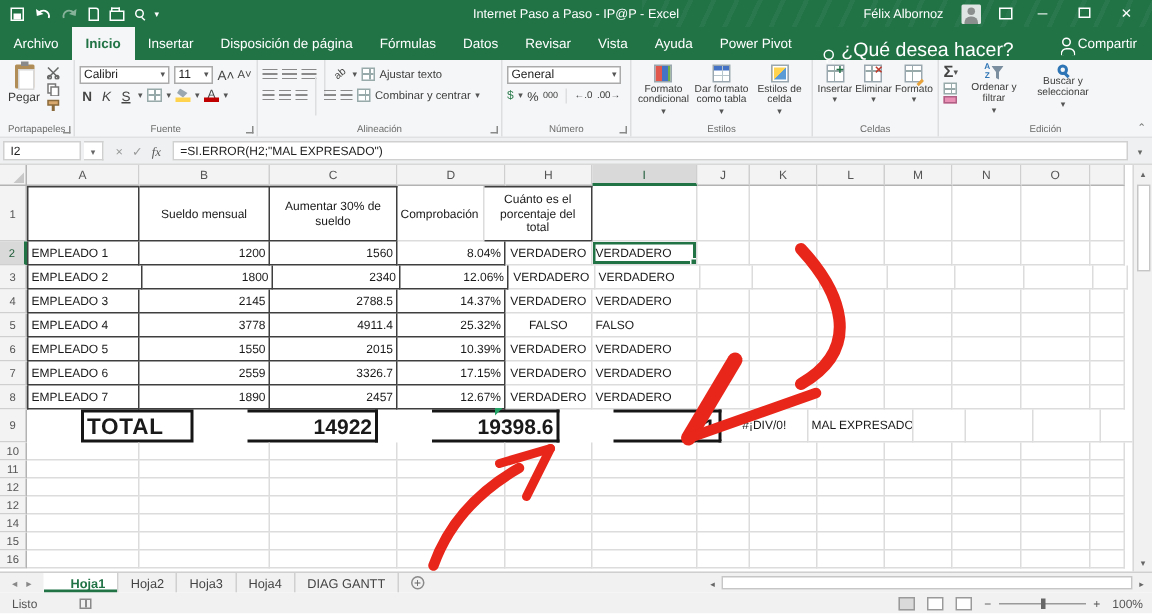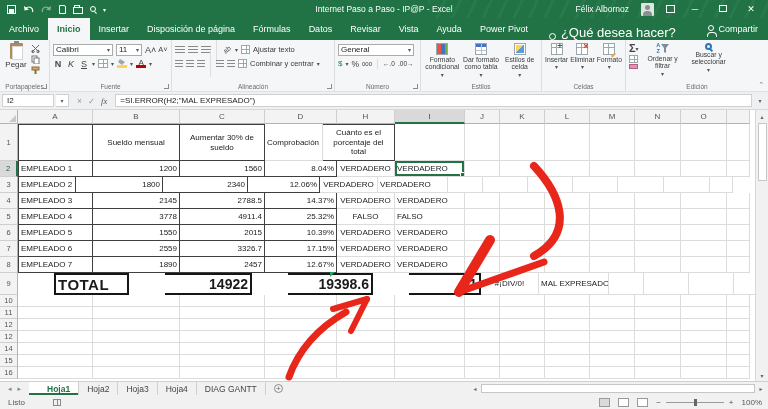--- a/index.html
+++ b/index.html
@@ -468,21 +468,21 @@
       <div class="cell lft" style="width: 35px;"></div>
       <div class="cell lft" style="width: 45px;"></div>
       <div class="cell lft" style="width: 45px;"></div>
       <div class="cell lft" style="width: 45px;"></div>
       <div class="cell lft" style="width: 46px;"></div>
       <div class="cell lft" style="width: 46px;"></div>
       <div class="cell lft" style="width: 23px;"></div>
     </div>
     <div class="g-row" style="height: 16px;">
       <div class="rh">3</div>
-      <div class="cell tb tb-l lft" style="width: 58px;">EMPLEADO 2</div>
+      <div class="cell tb tb-l lft" style="width: 77px;">EMPLEADO 2</div>
       <div class="cell tb num" style="width: 87px;">1800</div>
       <div class="cell tb num" style="width: 85px;">2340</div>
       <div class="cell tb num" style="width: 72px;">12.06%</div>
       <div class="cell ctr" style="width: 58px;">VERDADERO</div>
       <div class="cell lft" style="width: 70px;">VERDADERO</div>
       <div class="cell lft" style="width: 35px;"></div>
       <div class="cell lft" style="width: 45px;"></div>
       <div class="cell lft" style="width: 45px;"></div>
       <div class="cell lft" style="width: 45px;"></div>
       <div class="cell lft" style="width: 46px;"></div>

